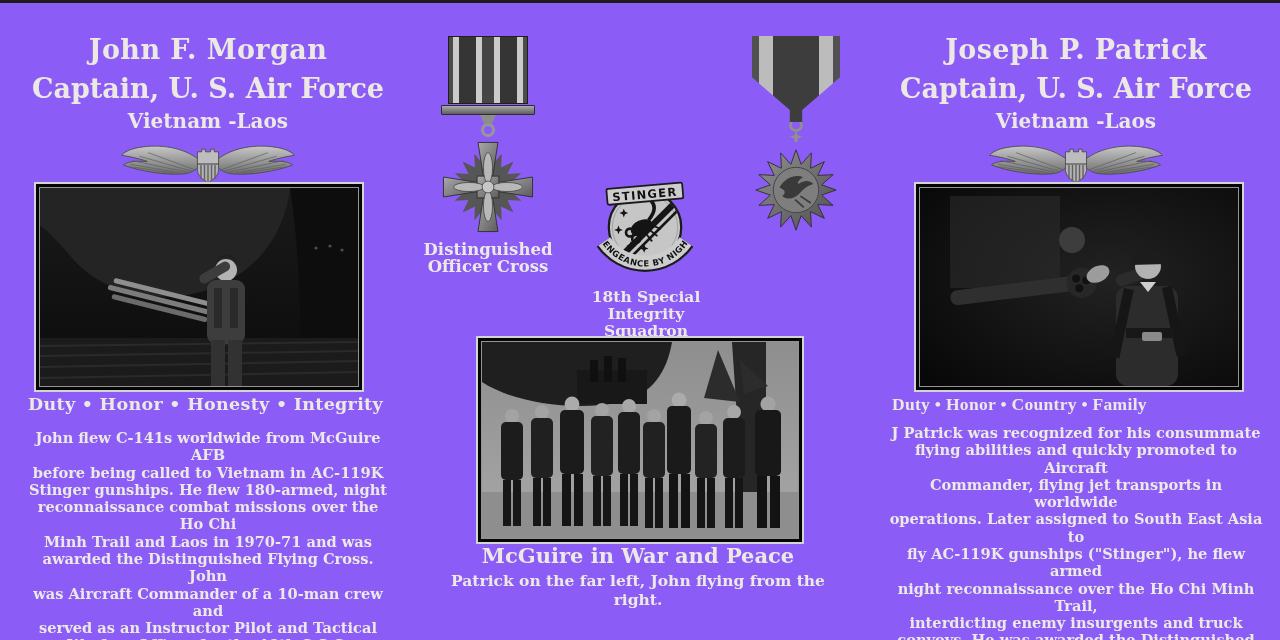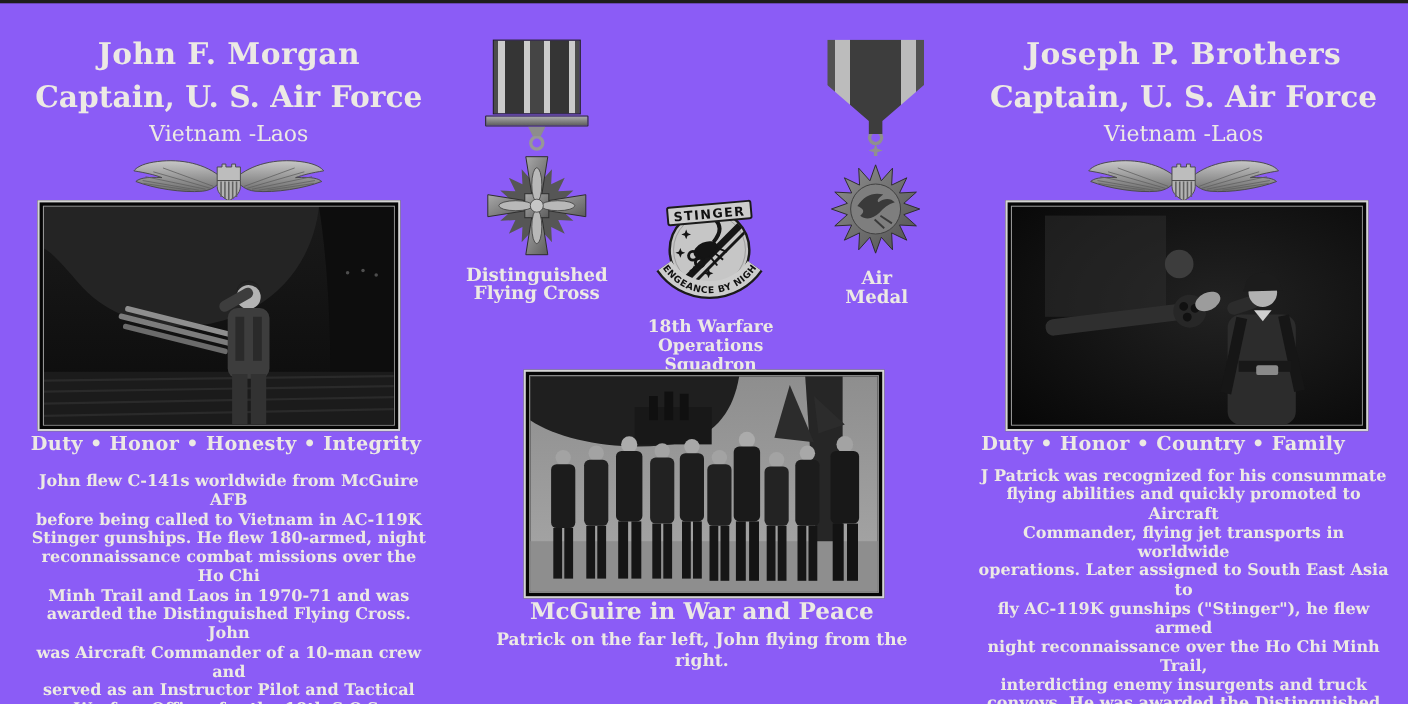--- a/index.html
+++ b/index.html
@@ -7,32 +7,32 @@
     position:relative; width:1280px; height:640px; background:#8b5cf6;
     font-family:"DejaVu Serif", serif; color:#ece9e4; overflow:hidden;
   }
   .plaque::before { content:""; position:absolute; top:0; left:0; right:0; height:3px; background:#1d1d1d; }
 
   .head { position:absolute; text-align:center; }
   .head-left  { left:28px;  top:34px; width:360px; }
   .head-right { left:892px; top:34px; width:368px; }
   .name    { font-size:27px; font-weight:bold; letter-spacing:.4px; }
   .rank    { font-size:27px; font-weight:bold; margin-top:8px; }
-  .theater { font-size:20px; font-weight:normal; margin-top:5px; }
+  .theater { font-size:20px; font-weight:bold; margin-top:5px; }
   .wings   { margin-top:7px; }
 
   .photo-frame { position:absolute; background:#050505; border:2px solid #d4d4d4; padding:3px; }
   .photo-inner { display:block; border:1px solid #949494; background:#0a0a0a; }
   .pf-left   { left:34px;  top:182px; }
   .pf-right  { left:914px; top:182px; }
   .pf-center { left:476px; top:336px; }
 
   .motto { position:absolute; font-size:17.5px; font-weight:bold; letter-spacing:.3px; }
   .motto-left  { left:28px;  top:394px; width:360px; }
-  .motto-right { left:892px; top:394px; width:368px; }
+  .motto-right { left:892px; top:394px; width:368px;font-family:Liberation Serif, serif; }
 
   .bio { position:absolute; text-align:center; font-size:14.6px; line-height:1.185; font-weight:bold; white-space:pre-line; }
   .bio-left  { left:24px;  top:429px; width:368px; }
   .bio-right { left:888px; top:424px; width:376px; }
 
   .medal { position:absolute; width:100px; display:flex; flex-direction:column; align-items:center; }
   .medal-dfc { left:438px; top:36px; }
   .medal-air { left:746px; top:36px; }
 
   .ribbon-dfc {
@@ -181,21 +181,21 @@
       <g fill="#b8b8b8" stroke="#3a3a3a" stroke-width=".8">
         <ellipse cx="55" cy="34" rx="5" ry="17"></ellipse>
           <ellipse cx="55" cy="76" rx="5" ry="17"></ellipse>
         <ellipse cx="34" cy="55" rx="17" ry="5"></ellipse>
           <ellipse cx="76" cy="55" rx="17" ry="5"></ellipse>
         <circle cx="55" cy="55" r="6.5" fill="#c6c6c6"></circle>
       </g>
     </svg>
   </div>
   <div class="medal-label lbl-dfc">Distinguished
-Flying Cross</div>
+Officer Cross</div>
 
   <svg class="patch" width="106" height="118" viewBox="0 0 120 124">
     <defs>
         <clipPath id="pc">
           <circle cx="60" cy="60" r="40"></circle>
         </clipPath>
       </defs>
     <path d="M14,76 A56,56 0 0 0 106,76" fill="none" stroke="#1b1b1b" stroke-width="21"></path>
     <circle cx="60" cy="60" r="41" fill="#c6c6c6" stroke="#1b1b1b" stroke-width="2.5"></circle>
     <circle cx="60" cy="60" r="37" fill="none" stroke="#9b9b9b" stroke-width="1"></circle>
@@ -224,21 +224,21 @@
       <text x="60" y="27.5" text-anchor="middle" font-family="DejaVu Sans, sans-serif" font-size="13" font-weight="bold" letter-spacing="1.5" fill="#101010">STINGER</text>
     </g>
     <g>
       <path d="M14,76 A56,56 0 0 0 106,76" fill="none" stroke="#cdcdcd" stroke-width="16"></path>
       <path id="vbArc" d="M12,79 A58,58 0 0 0 108,79" fill="none"></path>
       <text font-family="DejaVu Sans, sans-serif" font-size="9.5" font-weight="bold" letter-spacing=".6" fill="#101010">
         <textPath href="#vbArc" startOffset="50%" text-anchor="middle">VENGEANCE BY NIGHT</textPath>
       </text>
     </g>
   </svg>
-  <div class="medal-label lbl-patch">18th Warfare Operations
+  <div class="medal-label lbl-patch">18th Special Integrity
 Squadron</div>
 
   <div class="medal medal-air">
     <div class="ribbon-air"></div>
     <div class="air-ring"></div>
     <div class="air-fleur"></div>
     <svg width="96" height="96" viewBox="0 0 110 110">
       <defs>
         <linearGradient id="amg" x1="0" y1="0" x2="1" y2="1">
           <stop offset="0" stop-color="#919191"></stop>
@@ -247,22 +247,20 @@
       </defs>
       <polygon fill="url(#amg)" stroke="#2a2a2a" stroke-width="1" points="55,9 60.9,25.6 72.6,12.5 71.7,30.1 87.5,22.5 79.9,38.3 97.5,37.4 84.4,49.1 101,55 84.4,60.9 97.5,72.6 79.9,71.7 87.5,87.5 71.7,79.9 72.6,97.5 60.9,84.4 55,101 49.1,84.4 37.4,97.5 38.3,79.9 22.5,87.5 30.1,71.7 12.5,72.6 25.6,60.9 9,55 25.6,49.1 12.5,37.4 30.1,38.3 22.5,22.5 38.3,30.1 37.4,12.5 49.1,25.6"></polygon>
       <circle cx="55" cy="55" r="26" fill="#7e7e7e" stroke="#3e3e3e" stroke-width="1"></circle>
       <path d="M36,52 C43,41 53,37 63,40 C58,44 56,46 58,48 C65,43 71,44 75,48 C68,50 63,54 59,59 C53,65 45,67 39,62 C44,58 43,55 36,52 Z" fill="#3a3a3a"></path>
       <g stroke="#3a3a3a" stroke-width="2">
           <line x1="60" y1="62" x2="72" y2="70"></line>
           <line x1="54" y1="66" x2="64" y2="75"></line>
         </g>
     </svg>
   </div>
-  <div class="medal-label lbl-air">Air
-Medal</div>
 
   <div class="photo-frame pf-center">
     <svg class="photo-inner" width="316" height="196" viewBox="0 0 316 196">
       <defs>
         <linearGradient id="skyC" x1="0" y1="0" x2="0" y2="1">
           <stop offset="0" stop-color="#8e8e8e"></stop>
             <stop offset="1" stop-color="#a8a8a8"></stop>
         </linearGradient>
       </defs>
       <rect width="316" height="196" fill="url(#skyC)"></rect>
@@ -340,21 +338,21 @@
           </g>
       </g>
     </svg>
   </div>
   <div class="caption">
     <div class="caption-title">McGuire in War and Peace</div>
     <div class="caption-sub">Patrick on the far left, John flying from the right.</div>
   </div>
 
   <div class="head head-right">
-    <div class="name">Joseph P. Brothers</div>
+    <div class="name">Joseph P. Patrick</div>
     <div class="rank">Captain, U. S. Air Force</div>
     <div class="theater">Vietnam -Laos</div>
     <svg class="wings" width="176" height="50" viewBox="0 0 200 56">
       <use href="#wingR"></use>
       <use href="#wingR" transform="translate(200,0) scale(-1,1)"></use>
       <g>
         <path d="M88,13 h5 v-3 h4 v3 h6 v-3 h4 v3 h5 v14 h-24 z" fill="#bdbdbd" stroke="#4a4a4a" stroke-width="1"></path>
         <path d="M88,27 h24 v6 c0,8 -7,12 -12,15 c-5,-3 -12,-7 -12,-15 z" fill="#b3b3b3" stroke="#4a4a4a" stroke-width="1"></path>
         <g stroke="#616161" stroke-width="1.6">
           <line x1="92" y1="28" x2="92" y2="44"></line>

